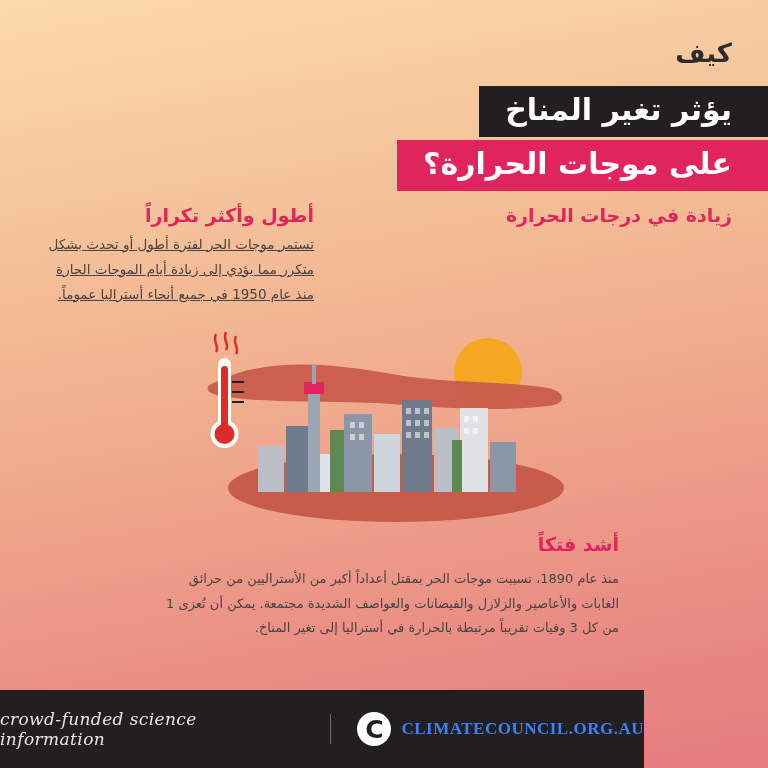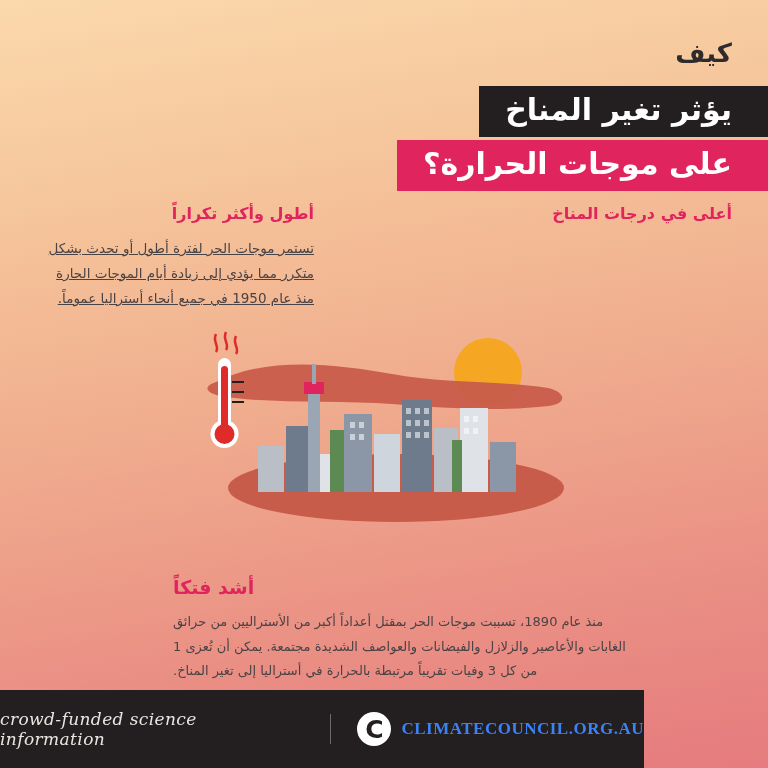--- a/index.html
+++ b/index.html
@@ -35,33 +35,33 @@
   .band2{top:140px;background:#e0245d;}
 
   
   .col{
     position:absolute;width:278px;
     text-align:right;
   }
   .col-right{top:204px;right:36px;}
   .col-left{top:204px;left:36px;}
   .col h3{
-    margin:0 0 12px 0;
-    font-size:16px;font-weight:bold;color:#e0245d;
+    margin:0 0 4px 0;
+    font-size:19px;font-weight:bold;color:#e0245d;
     line-height:1.25;
   }
   .col p{
     margin:0;
     font-size:13.5px;line-height:1.85;color:#4a4345;text-decoration:underline;
   }
 
   
   .bottom{
-    position:absolute;top:576px;left:50%;transform:translateX(-50%);
-    width:470px;text-align:left;margin-left:24px;
+    position:absolute;top:533px;left:50%;transform:translateX(-50%);
+    width:470px;text-align:right;
   }
   .bottom h3{
     margin:0 0 12px 0;
     font-size:19px;font-weight:bold;color:#e0245d;
   }
   .bottom p{
     margin:0;font-size:13px;line-height:1.9;color:#4a4345;
   }
 
   
@@ -100,21 +100,21 @@
 </head>
 <body>
 
 <div class="page">
 
   <div class="kicker">كيف</div>
   <div class="title-band band1">يؤثر تغير المناخ</div>
   <div class="title-band band2">على موجات الحرارة؟</div>
 
   <div class="col col-right">
-    <h3>أعلى في درجات المناخ</h3>
+    <h3>زيادة في درجات الحرارة</h3>
   </div>
 
   <div class="col col-left">
     <h3>أطول وأكثر تكراراً</h3>
     <p>تستمر موجات الحر لفترة أطول أو تحدث بشكل متكرر مما يؤدي إلى زيادة أيام الموجات الحارة منذ عام 1950 في جميع أنحاء أستراليا عموماً.</p>
   </div>
 
   <div class="illus">
     <svg width="400" height="210" viewBox="0 0 400 210" xmlns="http://www.w3.org/2000/svg">
 

